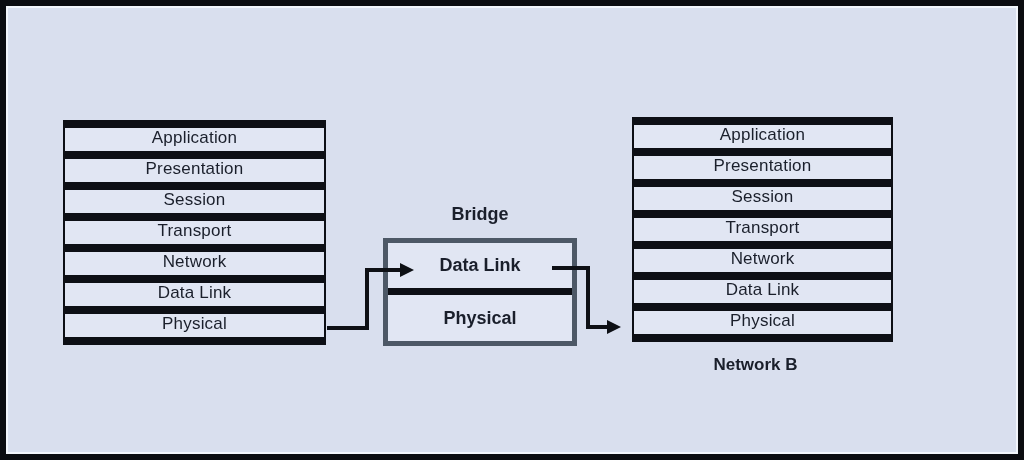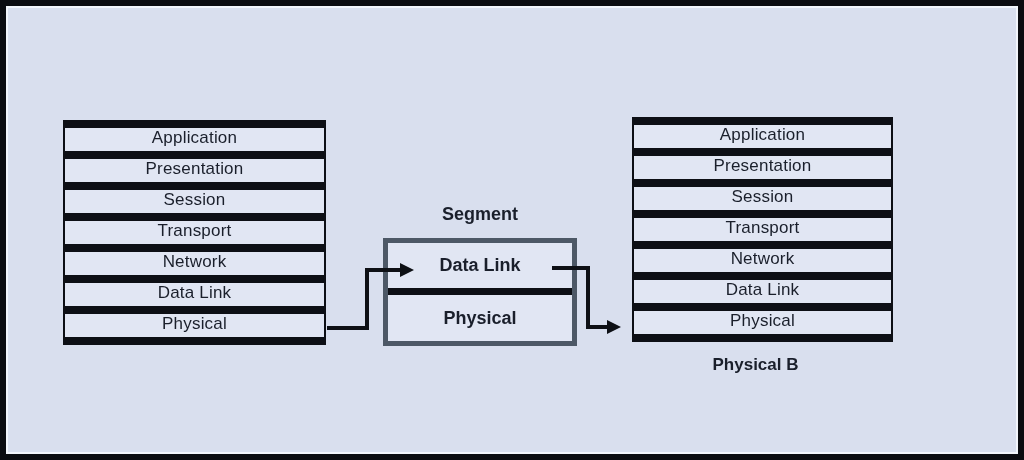--- a/index.html
+++ b/index.html
@@ -101,21 +101,21 @@
         <span>Network</span>
       </div>
     <div class="row">
         <span>Data Link</span>
       </div>
     <div class="row">
         <span>Physical</span>
       </div>
   </div>
 
-  <div class="bridge-title">Segment</div>
+  <div class="bridge-title">Bridge</div>
   <div class="bridge">
     <div class="bcell bcell-top">Data Link</div>
     <div class="bcell bcell-bottom">Physical</div>
   </div>
 
   <div class="stack stack-b">
     <div class="row">
         <span>Application</span>
       </div>
     <div class="row">
@@ -130,21 +130,21 @@
     <div class="row">
         <span>Network</span>
       </div>
     <div class="row">
         <span>Data Link</span>
       </div>
     <div class="row">
         <span>Physical</span>
       </div>
   </div>
-  <div class="seg-label seg-label-b">Physical B</div>
+  <div class="seg-label seg-label-b">Network B</div>
 
   <svg class="arrows" viewBox="0 0 1024 460" aria-hidden="true">
     <g stroke="#0e1015" stroke-width="4" fill="none">
       <path d="M327,328 H367 V270 H401"></path>
       <path d="M552,268 H588 V327 H608"></path>
     </g>
     <g fill="#0e1015" stroke="none">
       <polygon points="400,263 414,270 400,277"></polygon>
       <polygon points="607,320 621,327 607,334"></polygon>
     </g>

